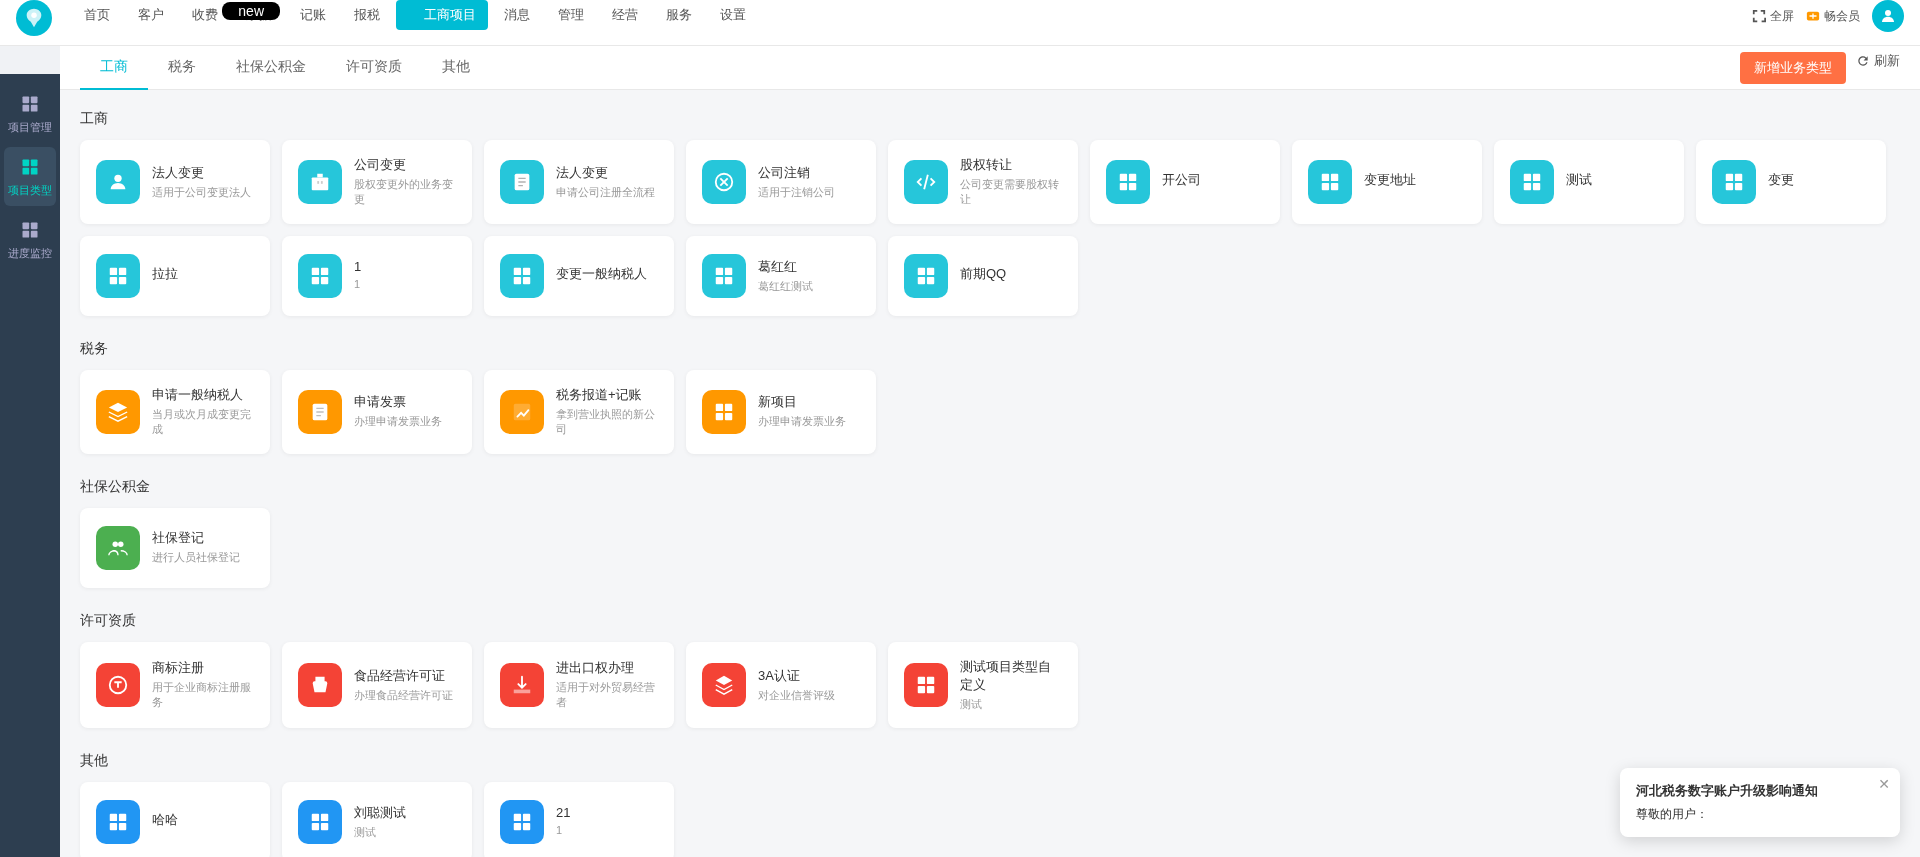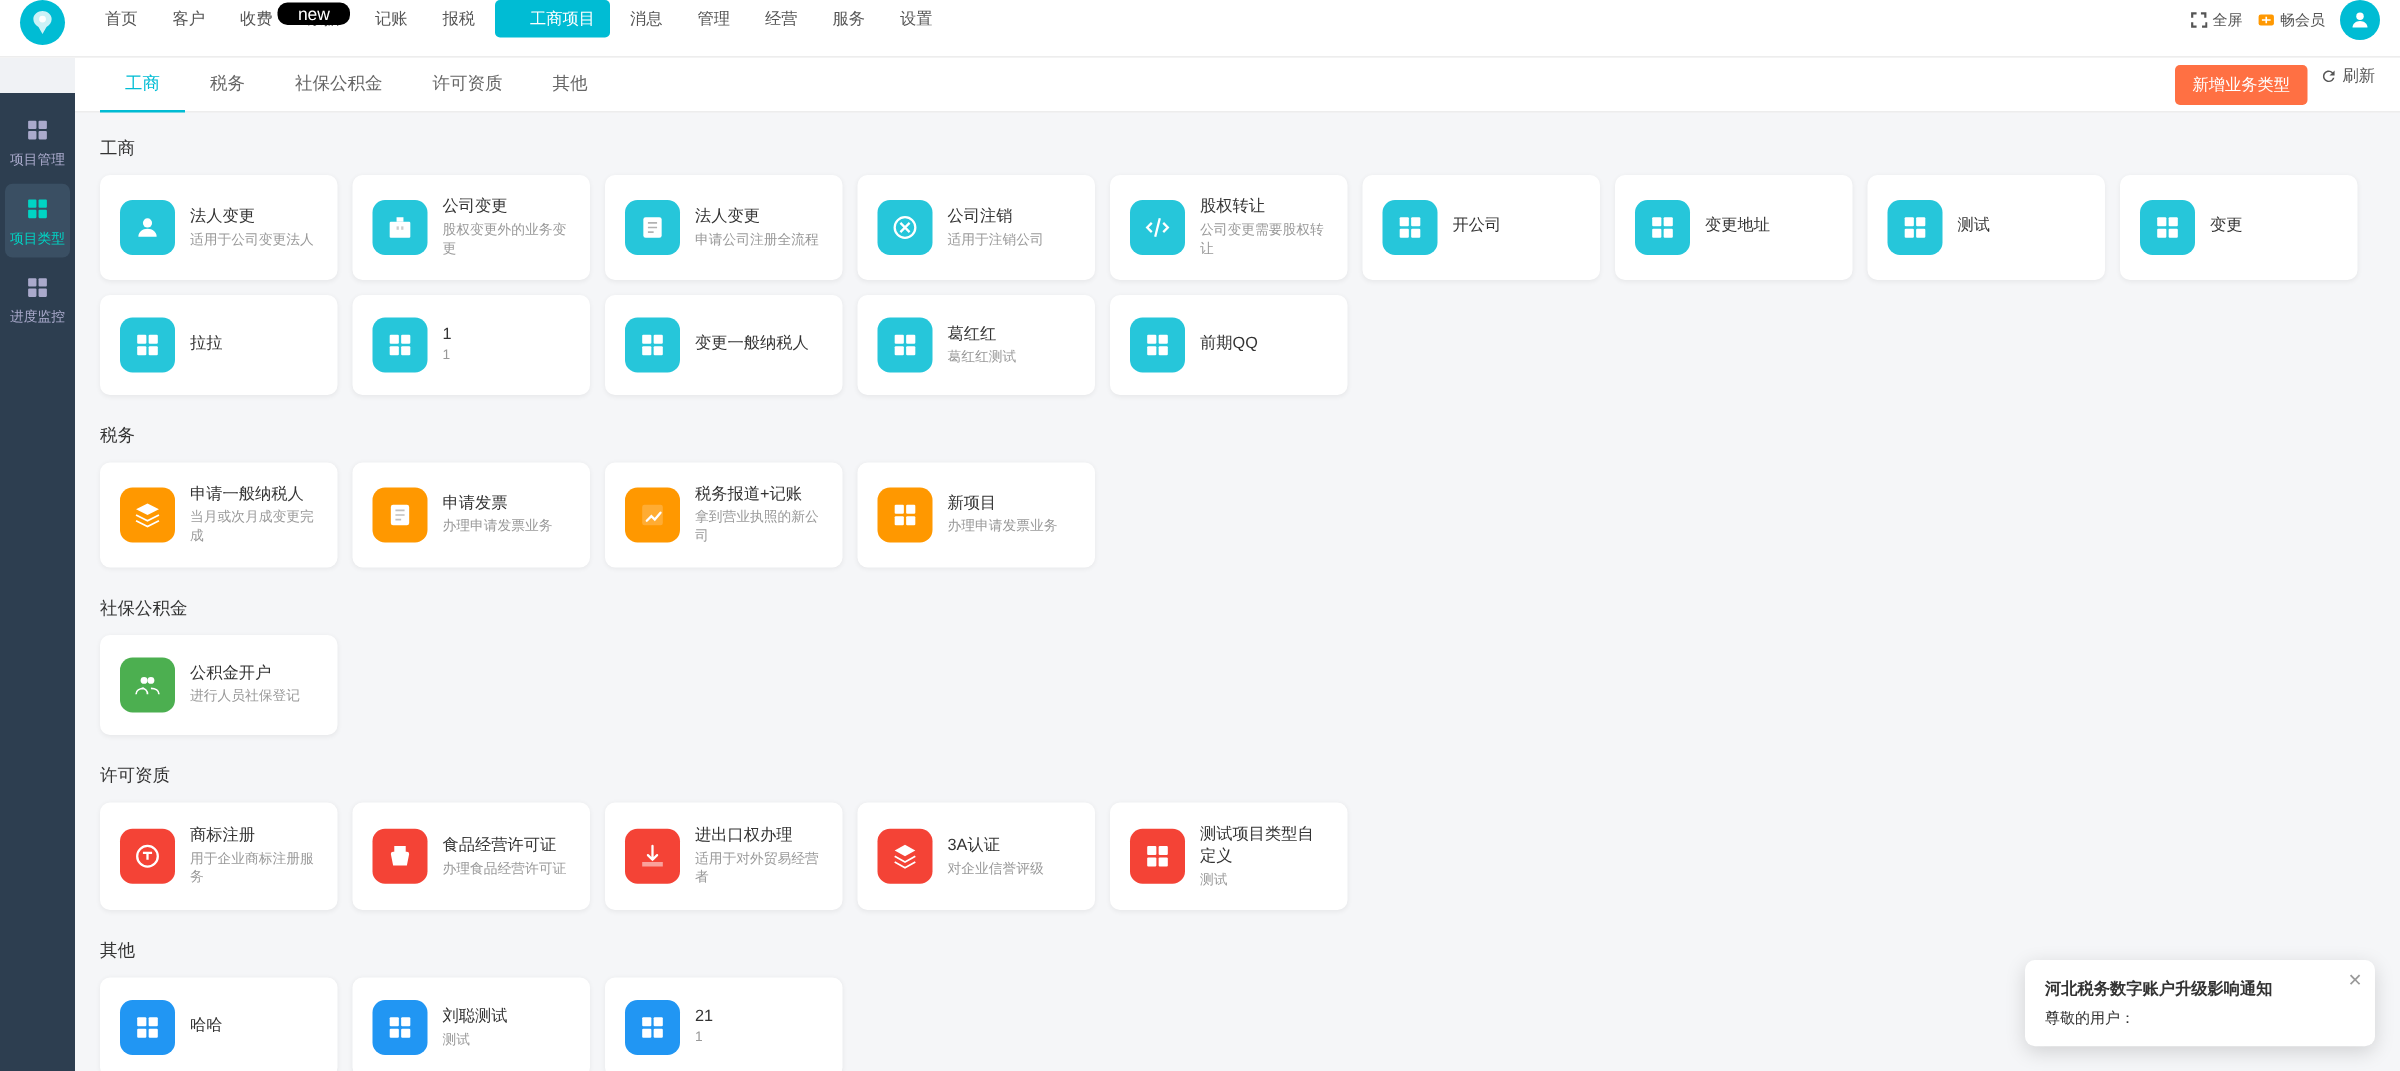--- a/index.html
+++ b/index.html
@@ -625,21 +625,21 @@
         <div class="cards-grid">
           <div class="card">
             <div class="card-icon" style="background: rgb(76, 175, 80);">
               <svg width="22" height="22" viewBox="0 0 24 24" fill="#fff">
                 <circle cx="9" cy="8" r="3"></circle>
                 <circle cx="15" cy="8" r="3"></circle>
                 <path d="M2 20c0-3 3-5 7-5M22 20c0-3-3-5-7-5M12 20c0-3-2-5-5-5" fill="none" stroke="#fff" stroke-width="1.5"></path>
               </svg>
             </div>
             <div class="card-text">
-              <div class="card-name">公积金开户</div>
+              <div class="card-name">社保登记</div>
               <div class="card-desc">进行人员社保登记</div>
             </div>
           </div>
         </div>
       </div>
       <div class="section">
         <div class="section-title">许可资质</div>
         <div class="cards-grid">
           <div class="card">
             <div class="card-icon" style="background: rgb(244, 67, 54);">

